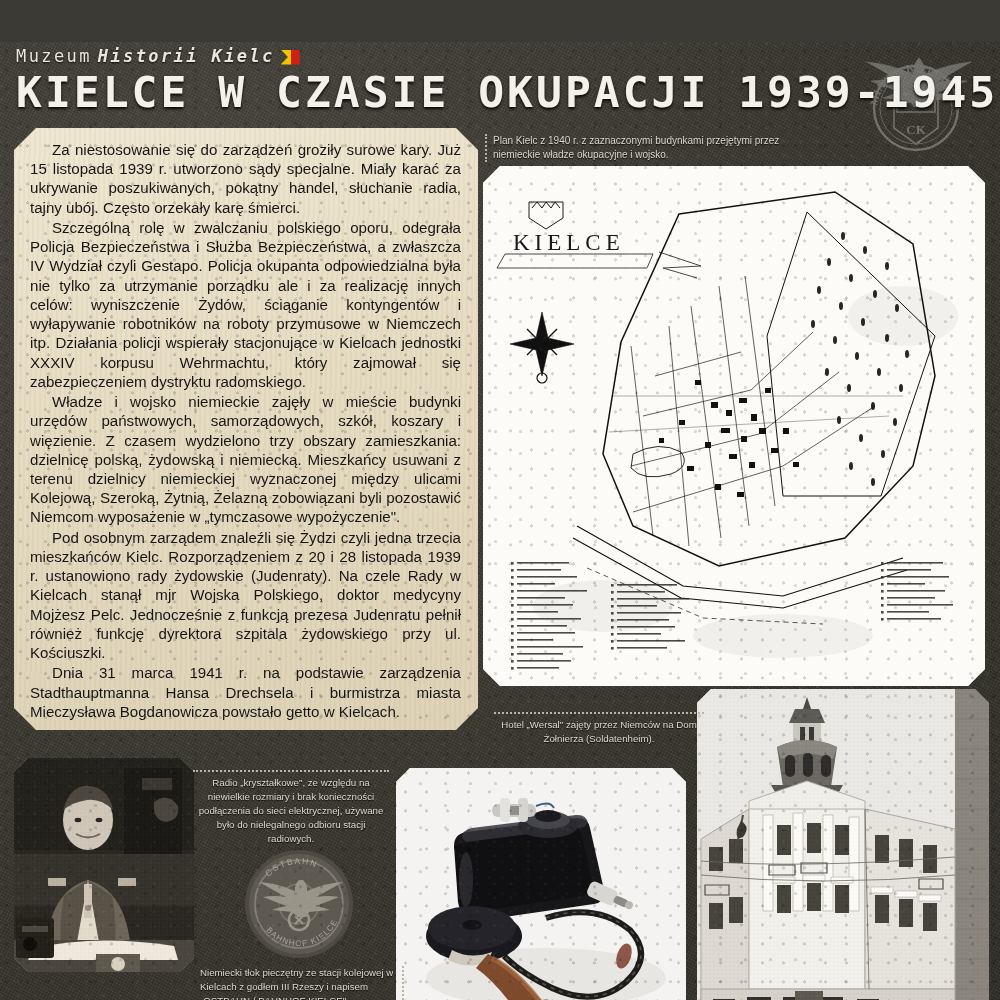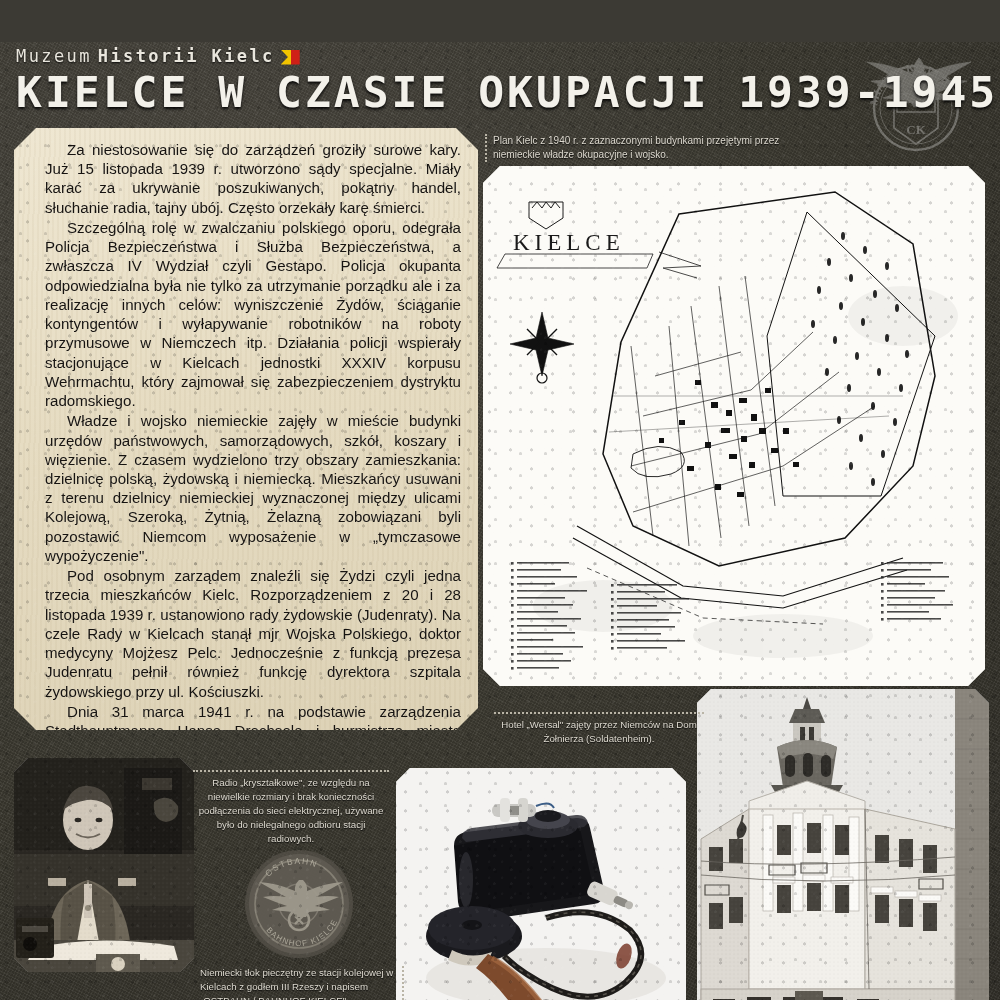--- a/index.html
+++ b/index.html
@@ -29,21 +29,21 @@
   }
 
   
   .hdr{position:absolute;left:16px;top:4px;z-index:6;}
   .museum{
     font-family:"DejaVu Sans Mono","Liberation Mono",monospace;
     font-size:17px;letter-spacing:2.4px;color:#e9e6dd;
     text-shadow:0 1px 2px rgba(0,0,0,.85);
     display:flex;align-items:center;gap:6px;white-space:nowrap;
   }
-  .museum .b{font-weight:bold;}
+  .museum .b{font-weight:bold;font-style:italic;}
   .flag{
     width:19px;height:15px;display:inline-block;position:relative;top:1px;
     background:linear-gradient(to right,#f2c400 0 50%,#cf2017 50% 100%);
     clip-path:polygon(0 0,100% 0,100% 100%,0 100%,38% 50%);
     box-shadow:0 1px 2px rgba(0,0,0,.7);
   }
   .title{
     font-family:"DejaVu Sans Mono","Liberation Mono",monospace;
     font-size:43px;font-weight:bold;letter-spacing:3px;color:#f3f1ea;
     margin-top:1px;white-space:nowrap;
@@ -53,21 +53,21 @@
   
   .crest{position:absolute;right:6px;top:2px;width:150px;height:112px;opacity:.30;z-index:5;}
 
   
   .textcard{
     position:absolute;left:14px;top:86px;width:464px;height:602px;
     background:
       repeating-linear-gradient(91deg, rgba(160,140,100,.07) 0 2px, rgba(255,255,255,0) 2px 5px),
       linear-gradient(168deg,#efe7d2 0%,#e6dcc2 45%,#ddd2b6 100%);
     color:#161310;
-    box-sizing:border-box;padding:12px 17px 10px 31px;
+    box-sizing:border-box;padding:12px 17px 10px 16px;
     clip-path:polygon(22px 0,calc(100% - 22px) 0,100% 22px,100% calc(100% - 22px),
                       calc(100% - 22px) 100%,22px 100%,0 calc(100% - 22px),0 22px);
     box-shadow:0 3px 10px rgba(0,0,0,.55);
     overflow:hidden;
   }
   .textcard p{
     margin:0 0 1px 0;
     font-family:"Liberation Sans",sans-serif;
     font-size:15.1px;line-height:1.275;
     text-align:justify;text-indent:22px;

